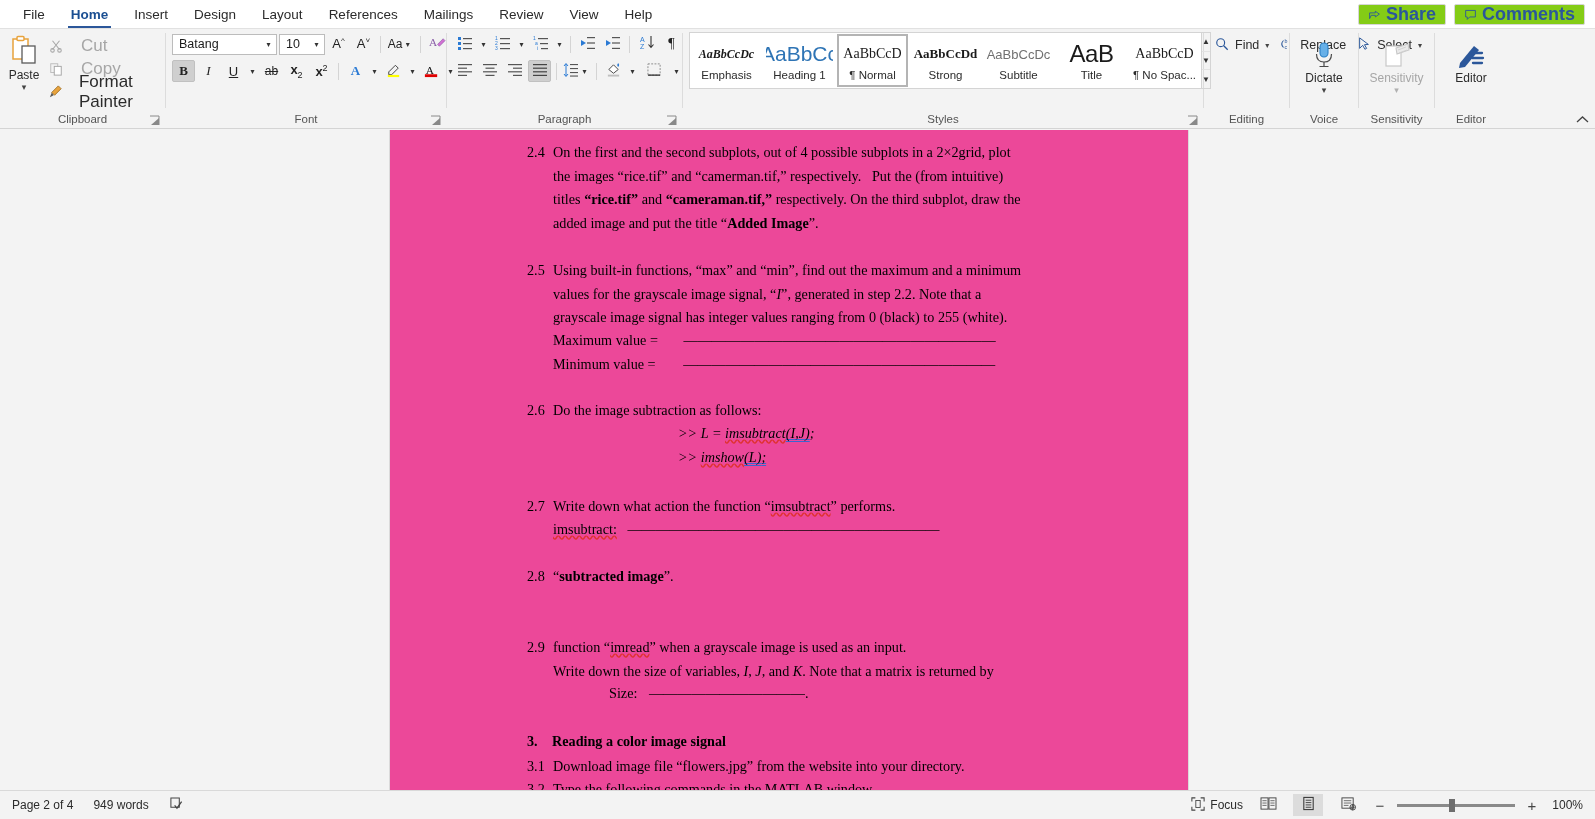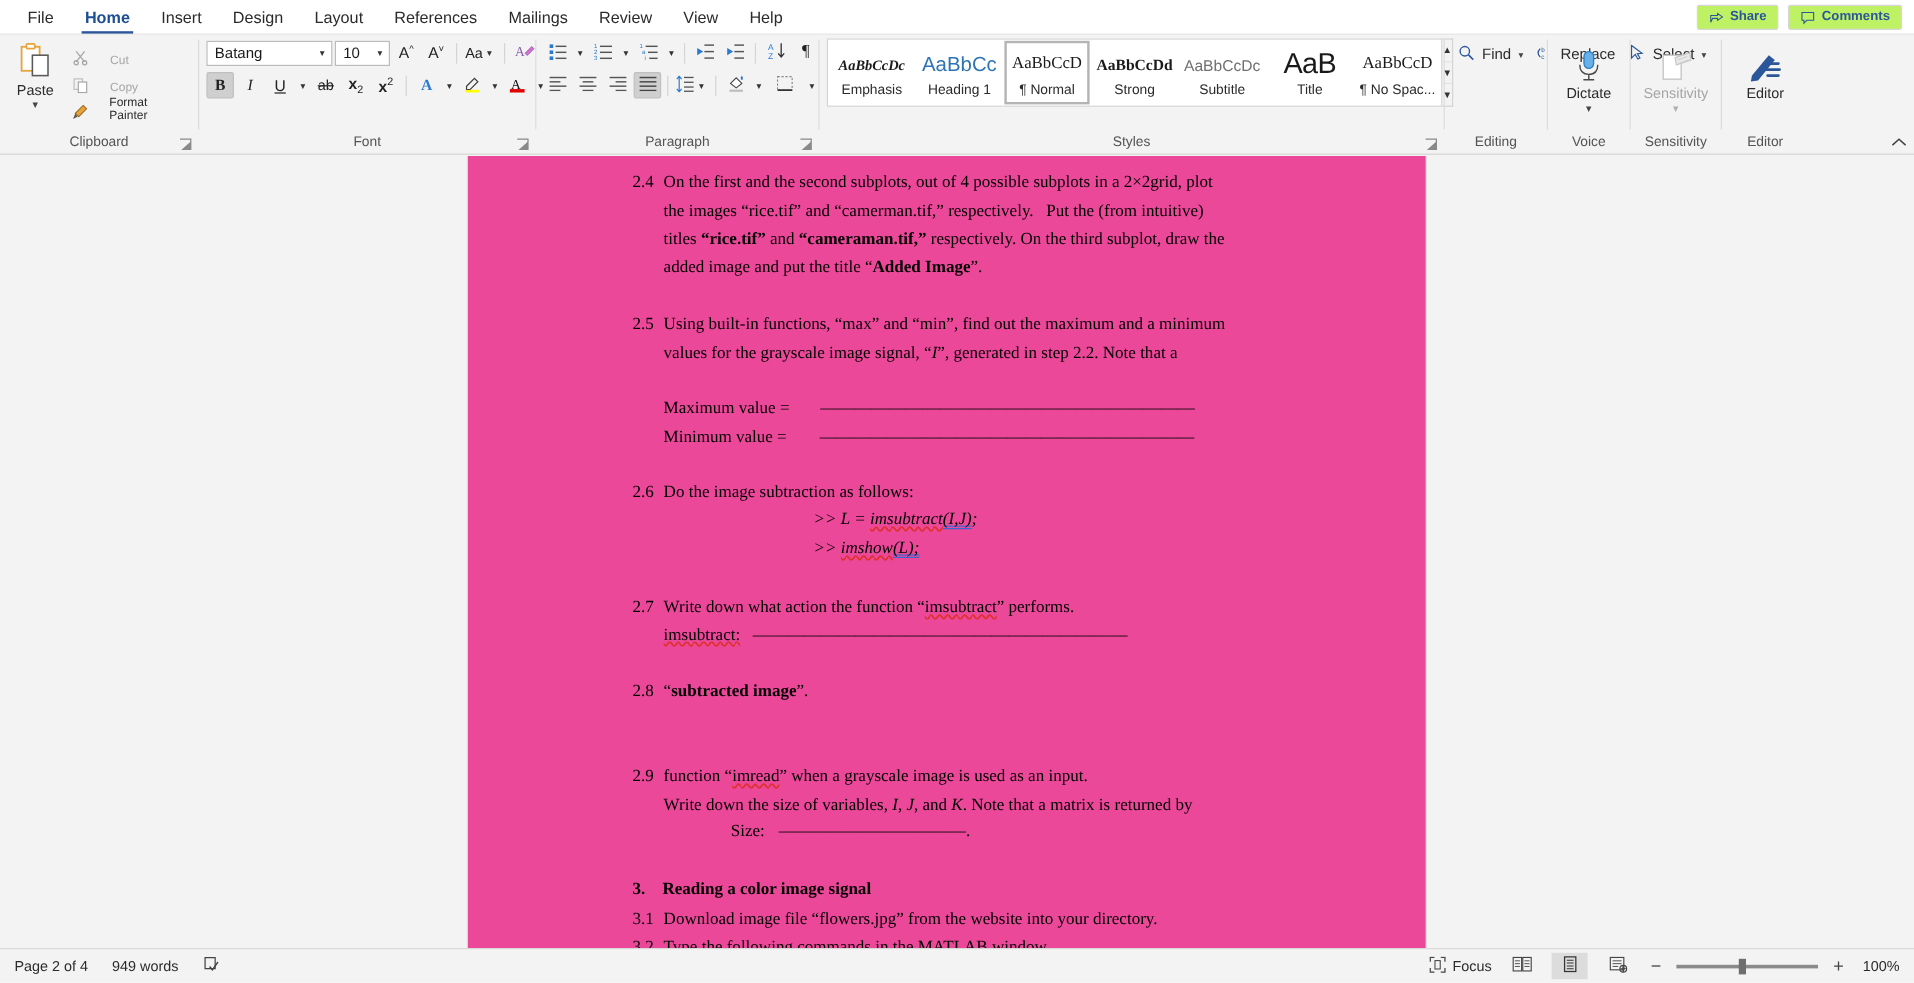--- a/index.html
+++ b/index.html
@@ -30,23 +30,23 @@
   .tab.active::after {
     content: ""; position: absolute; left: 10px; right: 10px; bottom: 0;
     height: 2.5px; background: #2b579a;
   }
   .tabbar-right {
     margin-left: auto; display: flex; align-items: center;
     gap: 8px; padding-right: 10px;
   }
   .pillbtn {
     display: flex; align-items: center; gap: 5px;
-    border: 1px solid #d6d6d6; background: #bef264;
+    border: 1px solid #d6d6d6; background: #84cc16;
     border-radius: 2px; height: 21px; padding: 0 9px;
-    font-size: 11px; color: #2b579a; font-weight: bold;
+    font-size: 18px; color: #2b579a; font-weight: bold;
     white-space: nowrap;
   }
   .pillbtn svg { display: block; }
 
   
   .ribbon {
     position: absolute; top: 29px; left: 0; width: 1595px; height: 100px;
     background: #f3f3f3; border-bottom: 1px solid #d4d4d4;
     display: flex; align-items: stretch;
   }
@@ -68,22 +68,22 @@
   .clip-body { display: flex; align-items: flex-start; gap: 2px; }
   .paste {
     width: 48px; display: flex; flex-direction: column; align-items: center;
     padding-top: 2px; font-size: 12px; color: #2b2b2b;
   }
   .paste-ico { width: 30px; height: 32px; position: relative; }
   .paste-lbl { margin-top: 1px; }
   .caret-dn { font-size: 9px; color: #444; line-height: 8px; margin-top: 1px; }
   .clip-list { display: flex; flex-direction: column; gap: 2px; padding-top: 2px; }
   .clip-item {
-    display: flex; align-items: flex-end; gap: 16px; height: 21px;
-    font-size: 10px; color: #a6a6a6; padding: 0 4px;
+    display: flex; align-items: center; gap: 16px; height: 21px;
+    font-size: 17px; color: #a6a6a6; padding: 0 4px;
   }
   .clip-item.enabled { color: #2b2b2b; }
   .clip-ico { width: 17px; height: 17px; display: flex; align-items: center; justify-content: center; }
 
   
   .font-body { display: flex; flex-direction: column; gap: 5px; padding-top: 4px; }
   .row { display: flex; align-items: center; gap: 2px; }
   .combo {
     display: flex; align-items: center; height: 21px;
     border: 1px solid #bcbcbc; background: #fff; font-size: 12.5px; color: #1a1a1a;
@@ -528,21 +528,21 @@
     <div class="group-sep"></div>
 
     <div class="group" style="width:520px">
       <div class="group-body styles-body">
         <div class="gallery">
           <div class="style-cell">
             <div class="style-prev" style="font-family:'Liberation Serif',serif;font-style:italic;font-weight:bold;font-size:12px">AaBbCcDc</div>
             <div class="style-name">Emphasis</div>
           </div>
           <div class="style-cell">
-            <div class="style-prev" style="color:#2e74b5;font-size:17px">AaBbCc</div>
+            <div class="style-prev" style="color:#2e74b5;font-size:21px">AaBbCc</div>
             <div class="style-name">Heading 1</div>
           </div>
           <div class="style-cell active">
             <div class="style-prev" style="font-family:'Liberation Serif',serif;font-size:14px">AaBbCcD</div>
             <div class="style-name">¶ Normal</div>
           </div>
           <div class="style-cell">
             <div class="style-prev" style="font-family:'Liberation Serif',serif;font-weight:bold;font-size:13px">AaBbCcDd</div>
             <div class="style-name">Strong</div>
           </div>
@@ -682,20 +682,21 @@
           <div><span>On the first and the second subplots, out of 4 possible subplots in a 2×2grid, plot</span></div>
           <div>the images “rice.tif” and “camerman.tif,” respectively.  Put the (from intuitive)</div>
           <div>titles <span class="b">“rice.tif”</span> and <span class="b">“cameraman.tif,”</span> respectively. On the third subplot, draw the</div>
           <div>added image and put the title “<span class="b">Added Image</span>”.</div>
         </div>
 
         <div class="blk" style="left:137px; top:129px; width:10px;">2.5</div>
         <div class="blk body-txt" style="left:163px; top:129px; width:510px;">
           <div><span>Using built-in functions, “max” and “min”, find out the maximum and a minimum</span></div>
           <div>values for the grayscale image signal, “<span class="i">I</span>”, generated in step 2.2. Note that a</div>
+          <div><span>grayscale image signal has integer values ranging from 0 (black) to 255 (white).</span></div>
         </div>
         <div class="blk" style="left:163px; top:199px; width:520px;">
           <span>Maximum value =</span>
           <span class="fill" style="margin-left:22px">——————————————————————</span>
         </div>
         <div class="blk" style="left:163px; top:223px; width:520px;">
           <span>Minimum value =</span>
           <span class="fill" style="margin-left:24px">——————————————————————</span>
         </div>
 

